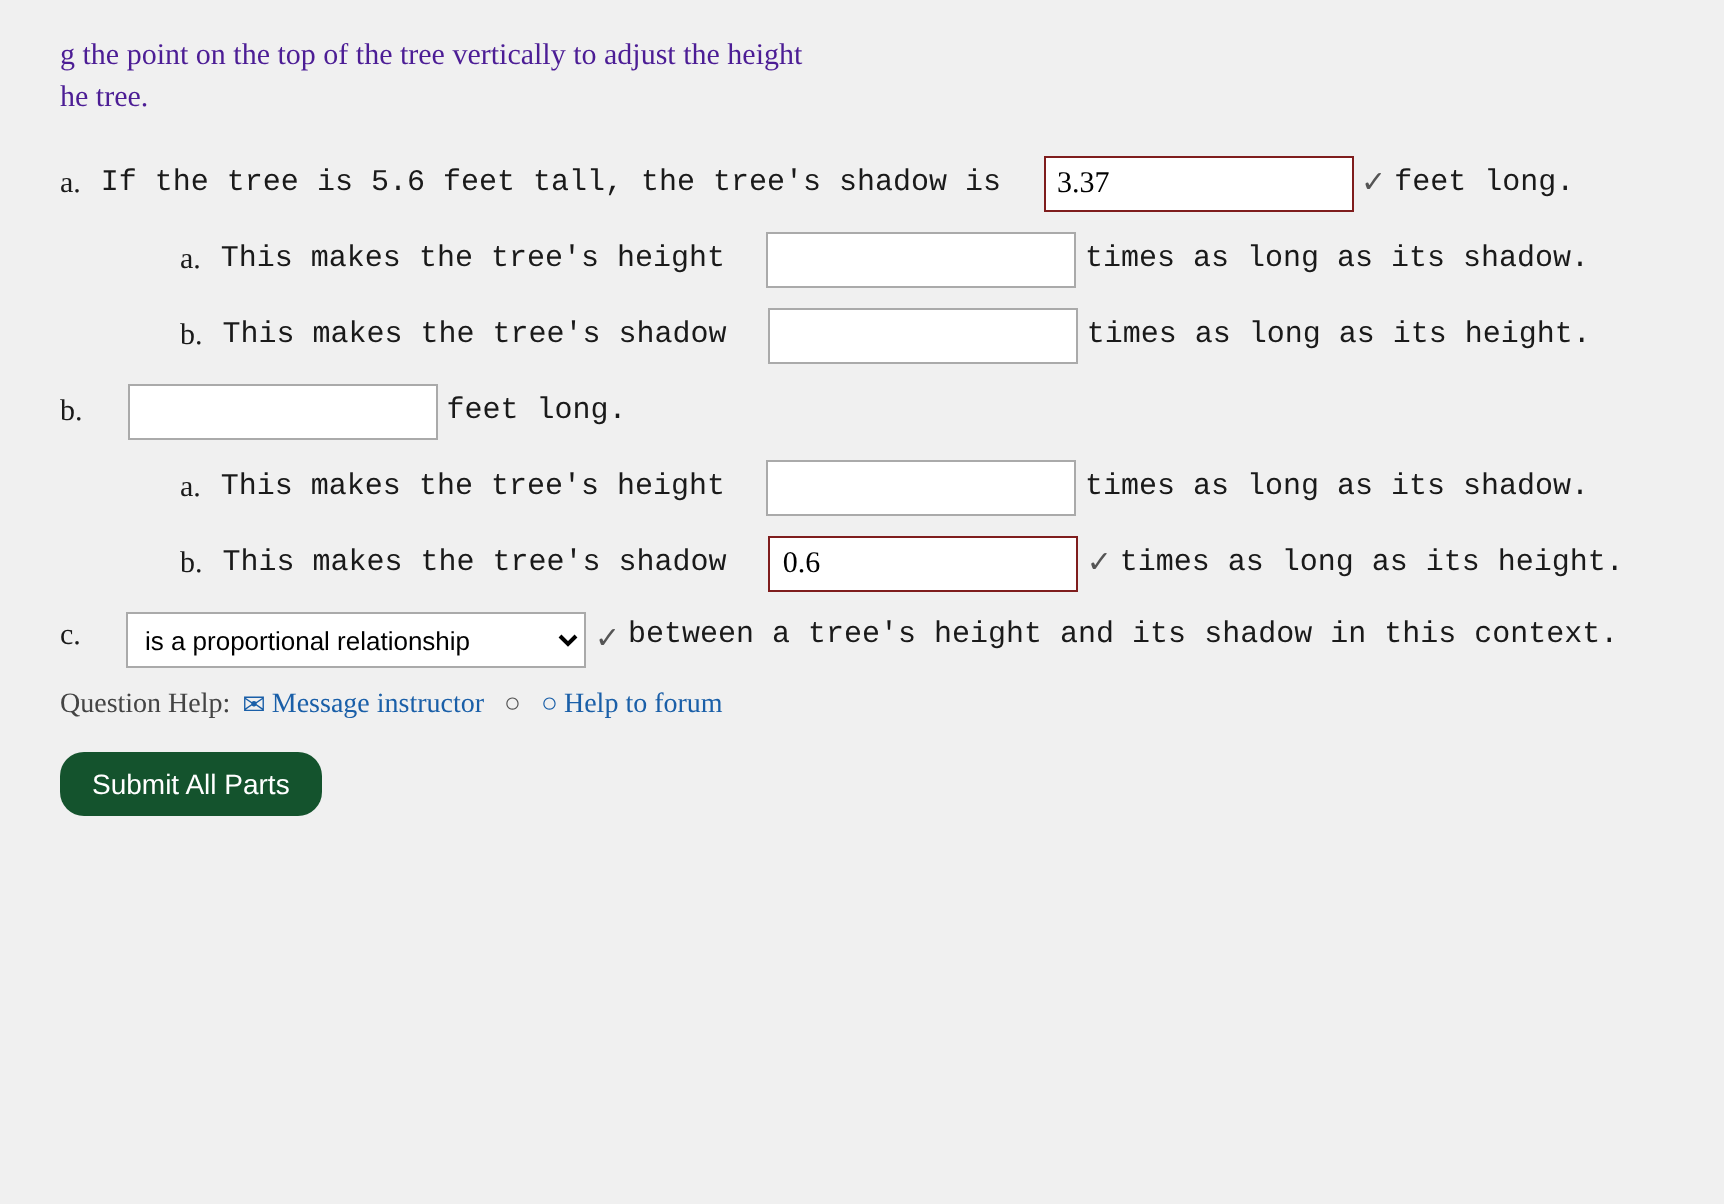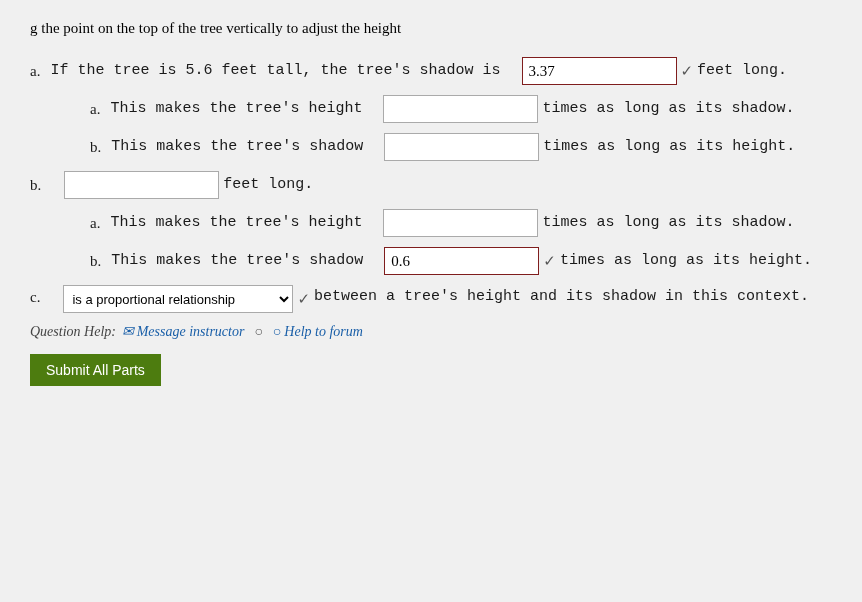--- a/index.html
+++ b/index.html
@@ -12,21 +12,21 @@
       width: 862px;
     }
     .page {
       background: #f0f0f0;
       padding: 18px 30px 30px 30px;
       min-height: 602px;
       position: relative;
     }
     .intro-text {
       font-size: 15px;
-      color: #000000;
+      color: #4c1d95;
       margin-bottom: 18px;
       line-height: 1.4;
     }
     .question-block {
       margin-bottom: 10px;
     }
     .question-row {
       display: flex;
       align-items: center;
       flex-wrap: wrap;
@@ -89,21 +89,20 @@
       display: flex;
       align-items: center;
     }
     .question-help {
       margin-bottom: 14px;
       font-size: 14px;
       color: #333;
       display: flex;
       align-items: center;
       gap: 6px;
-      font-style: italic;
     }
     .question-help-label {
       font-size: 14px;
       color: #444;
     }
     .help-link {
       color: #1a5fa8;
       text-decoration: none;
       font-size: 14px;
       display: flex;
@@ -114,38 +113,39 @@
     .post-link {
       color: #1a5fa8;
       text-decoration: none;
       font-size: 14px;
       display: flex;
       align-items: center;
       gap: 3px;
       cursor: pointer;
     }
     .submit-btn {
-      background: #4d7c0f;
+      background: #14532d;
       color: #fff;
       border: none;
       padding: 8px 16px;
       font-size: 14px;
       font-family: Arial, sans-serif;
       cursor: pointer;
-      border-radius: 0;
+      border-radius: 12px;
     }
     .gap-text { margin: 0 4px; font-family: Liberation Mono, monospace; }
   </style>
 </head>
 <body>
 
 <div class="page">
 
   <div class="intro-text">
     <div>g the point on the top of the tree vertically to adjust the height</div>
+    <div>he tree.</div>
   </div>
 
   
   <div class="question-block">
     <div class="question-row">
       <span class="label-a">a.</span>
       <span class="gap-text">If the tree is 5.6 feet tall, the tree's shadow is</span>
       <span class="gap-text">&nbsp;</span>
       <div class="input-with-check">
         <input class="text-input" type="text" value="3.37" style="">

